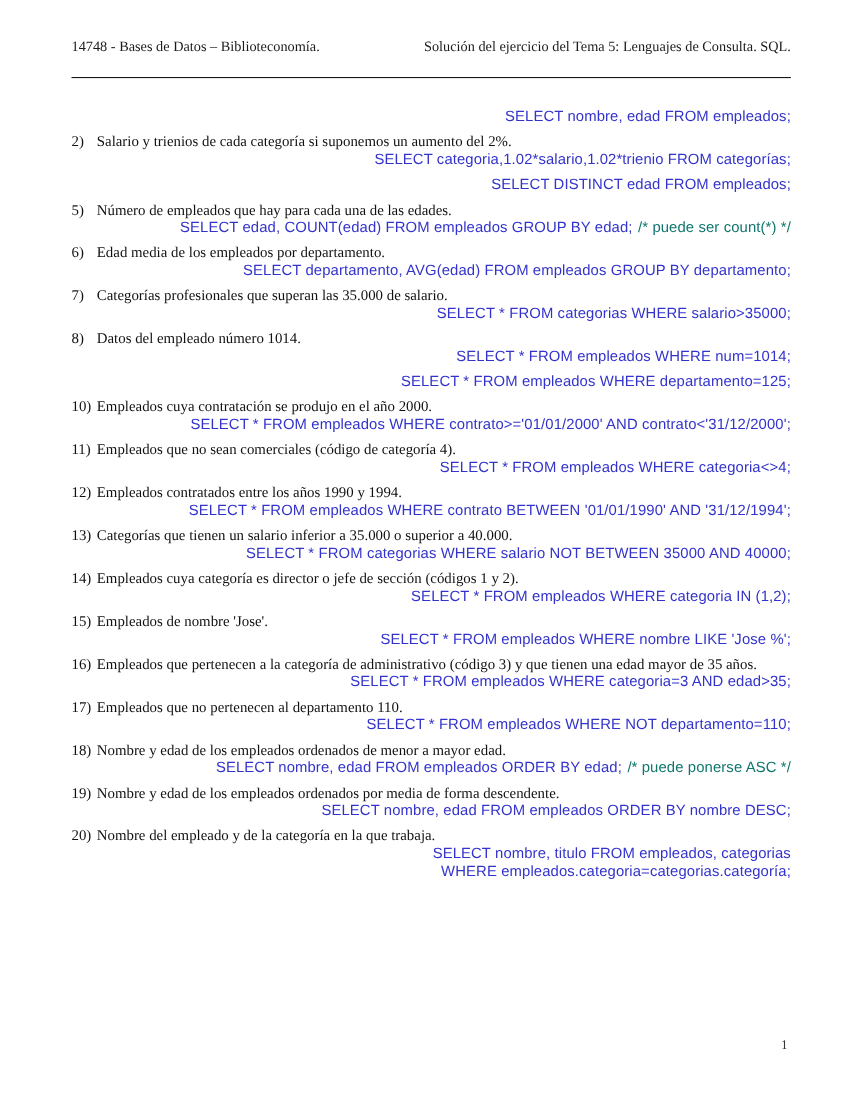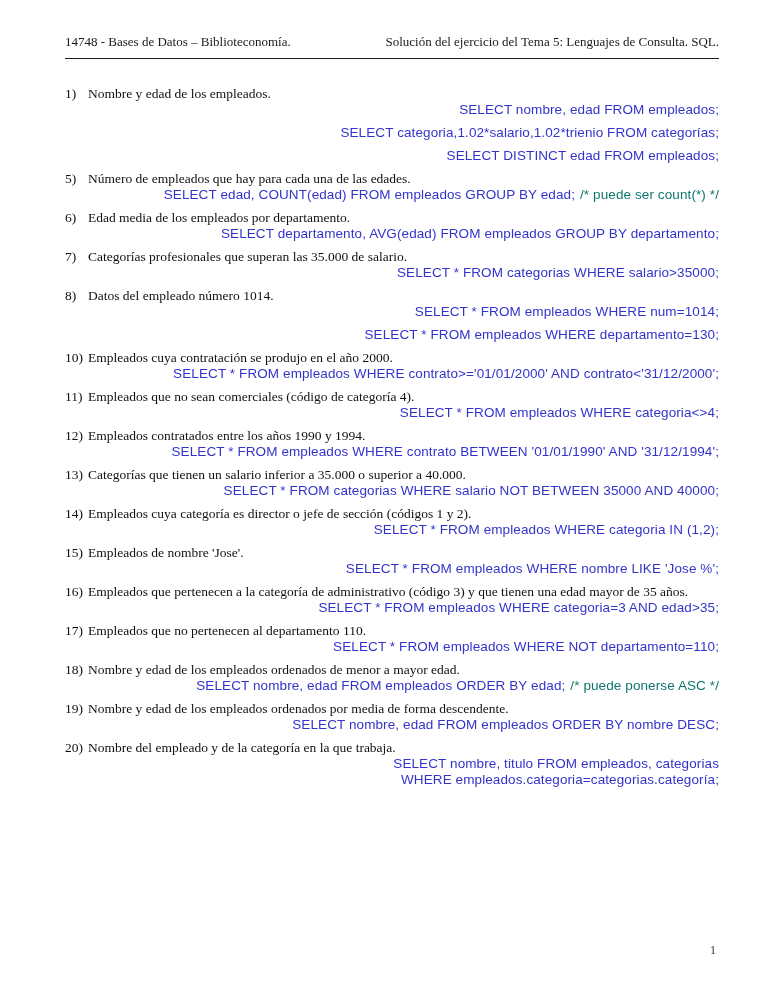--- a/index.html
+++ b/index.html
@@ -14,21 +14,21 @@
     background: #ffffff;
     overflow: hidden;
     box-sizing: border-box;
     padding: 34px 49px 0 65px;
   }
   .header {
     display: flex;
     justify-content: space-between;
     align-items: flex-end;
     border-bottom: 1.5px solid #1a1a1a;
-    padding-bottom: 8px;
+    padding-bottom: 20px;
     font-family: "Liberation Serif", "DejaVu Serif", serif;
     font-size: 13px;
     color: #1a1a1a;
   }
   .content {
     margin-top: 27px;
   }
   .item {
     margin-bottom: 7px;
   }
@@ -73,27 +73,27 @@
 
 <div class="page">
 
   <div class="header">
     <span>14748 - Bases de Datos – Biblioteconomía.</span>
     <span>Solución del ejercicio del Tema 5: Lenguajes de Consulta. SQL.</span>
   </div>
 
   <div class="content">
   <div class="item">
-    <p class="question">
-      <span class="q-num">1)</span><span>Nombre y edad de los empleados.</span>
-    </p>
   <p class="sql-line"><span>SELECT nombre, edad FROM empleados;</span></p>
       </div>
 
   <div class="item">
+    <p class="question">
+      <span class="q-num">2)</span><span>Salario y trienios de cada categoría si suponemos un aumento del 2%.</span>
+    </p>
   <p class="sql-line"><span>SELECT categoria,1.02*salario,1.02*trienio FROM categorías;</span></p>
       </div>
 
 
   <div class="item">
   <p class="sql-line"><span>SELECT DISTINCT edad FROM empleados;</span></p>
       </div>
 
   <div class="item">
     <p class="question">
@@ -117,21 +117,21 @@
       </div>
 
   <div class="item">
     <p class="question">
       <span class="q-num">8)</span><span>Datos del empleado número 1014.</span>
     </p>
   <p class="sql-line"><span>SELECT * FROM empleados WHERE num=1014;</span></p>
       </div>
 
   <div class="item">
-  <p class="sql-line"><span>SELECT * FROM empleados WHERE departamento=130;</span></p>
+  <p class="sql-line"><span>SELECT * FROM empleados WHERE departamento=125;</span></p>
       </div>
 
   <div class="item">
     <p class="question">
       <span class="q-num">10)</span><span>Empleados cuya contratación se produjo en el año 2000.</span>
     </p>
   <p class="sql-line"><span>SELECT * FROM empleados WHERE contrato&gt;='01/01/2000' AND contrato&lt;'31/12/2000';</span></p>
       </div>
 
   <div class="item">

